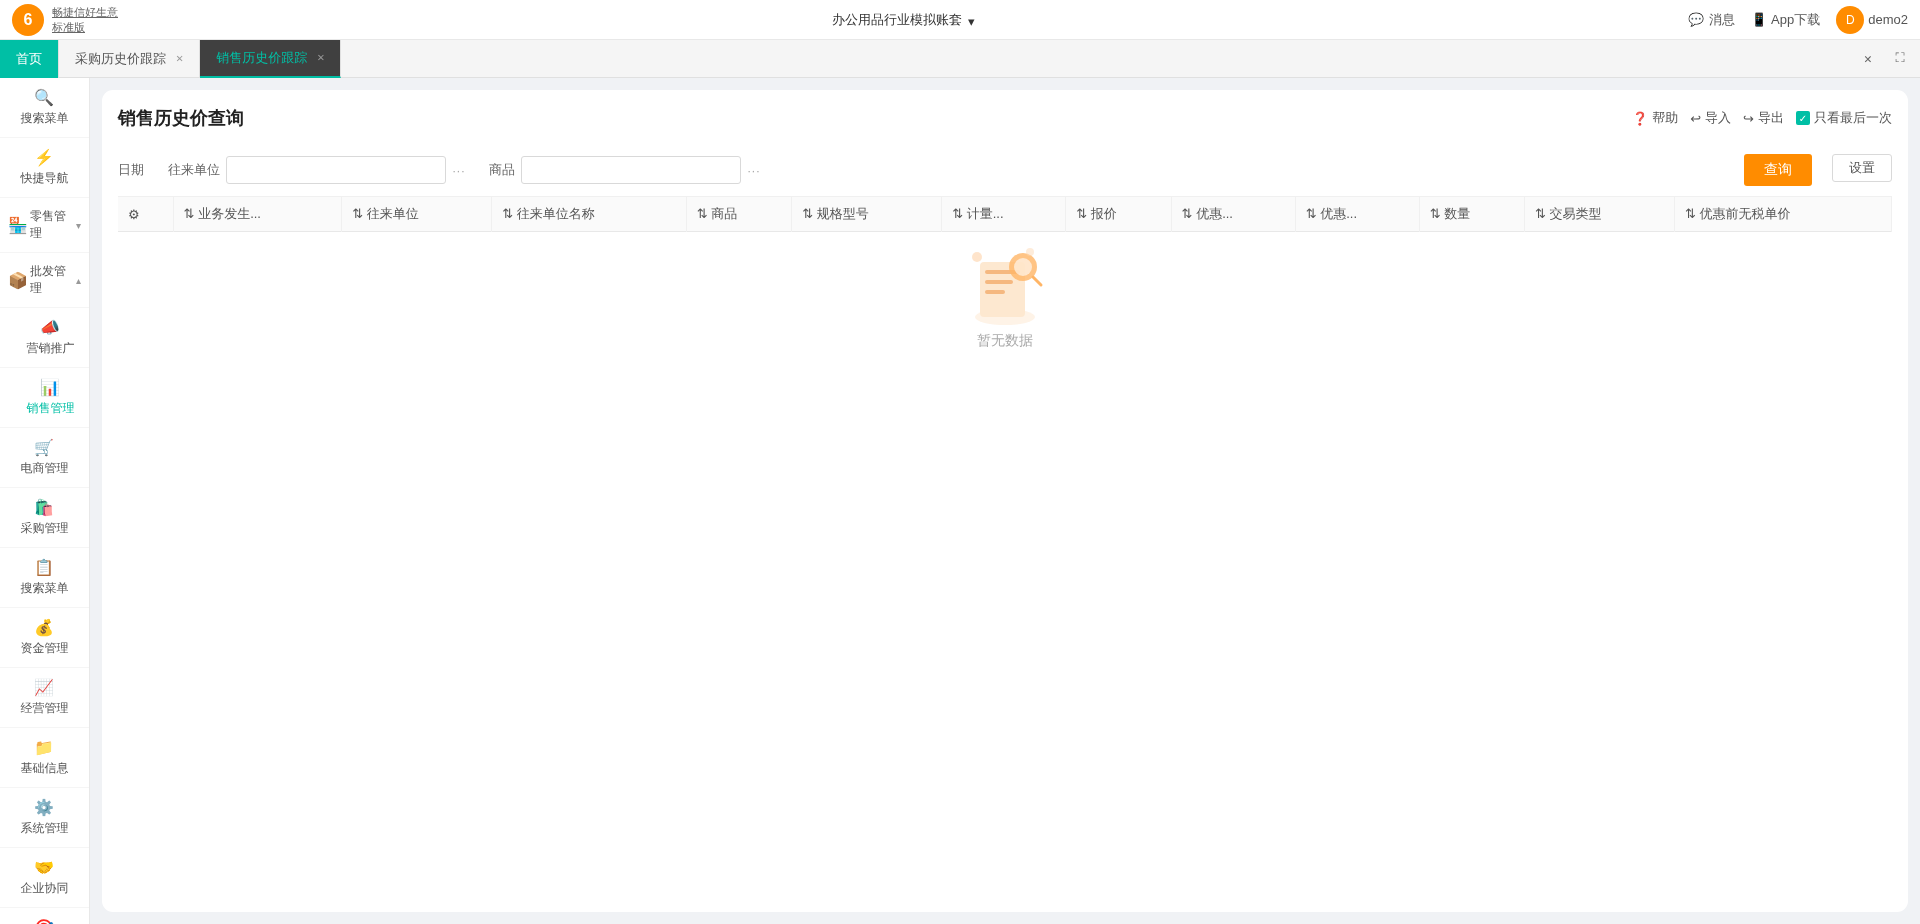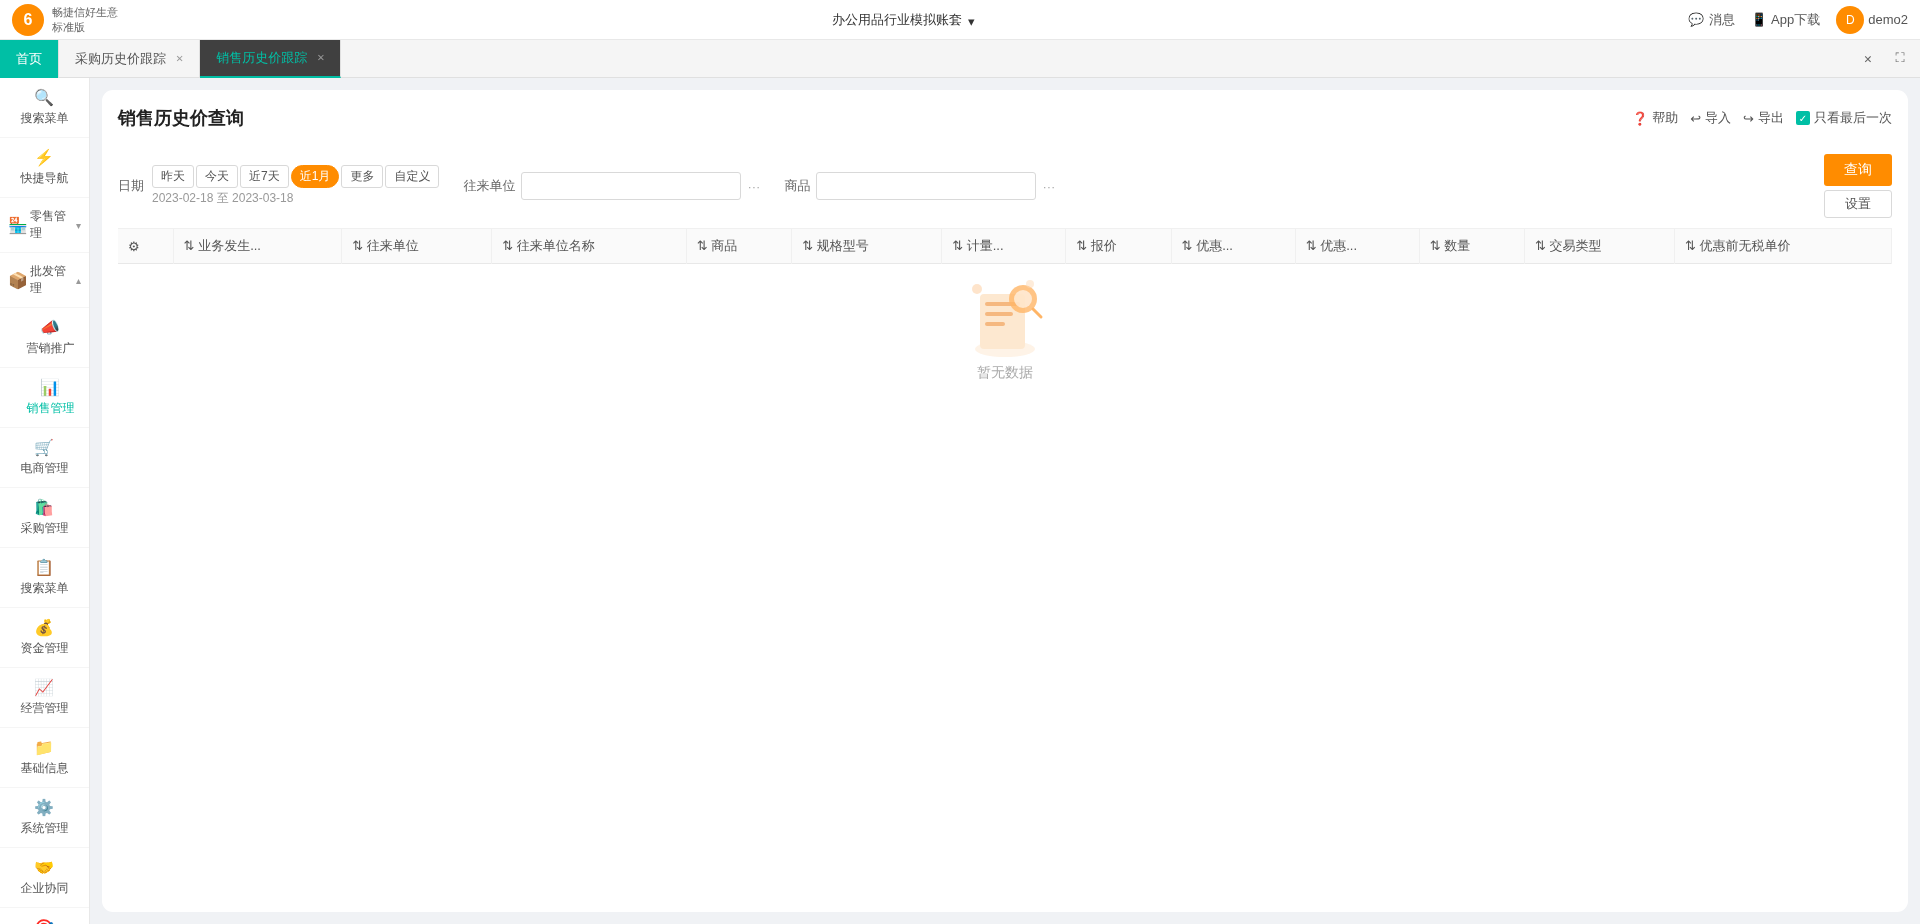--- a/index.html
+++ b/index.html
@@ -30,20 +30,21 @@
       align-items: center;
       justify-content: center;
       color: white;
       font-size: 16px;
       font-weight: bold;
     }
     .logo-text {
       font-size: 11px;
       color: #666;
       line-height: 1.3;
+      text-decoration: underline;
     }
     .app-selector {
       display: flex;
       align-items: flex-end;
       gap: 6px;
       font-size: 13px;
       color: #333;
       cursor: pointer;
     }
     .header-right {
@@ -319,22 +320,22 @@
       padding: 0 16px;
       background: #fff;
       color: #555;
       border: 1px solid #d9d9d9;
       border-radius: 3px;
       cursor: pointer;
       font-size: 13px;
     }
     .filter-right-actions {
       display: flex;
-      flex-direction: column;
-      gap: 4px;
+      flex-direction: row;
+      gap: 20px;
       margin-left: auto;
     }
 
     
     .table-wrapper {
       flex: 1;
       overflow: auto;
       margin-top: 0;
     }
     table {
@@ -518,31 +519,20 @@
             <div class="checkbox-area">
               <div class="checkbox-checked">✓</div>
               <span>只看最后一次</span>
             </div>
           </div>
         </div>
 
         <div class="filter-row">
           <div class="filter-group">
             <span class="filter-label">日期</span>
-            <div class="filter-date-col">
-              <div class="date-buttons">
-                <button class="date-btn">昨天</button>
-                <button class="date-btn">今天</button>
-                <button class="date-btn">近7天</button>
-                <button class="date-btn active">近1月</button>
-                <button class="date-btn">更多</button>
-                <button class="date-btn">自定义</button>
-              </div>
-              <div class="date-range-text">2023-02-18 至 2023-03-18</div>
-            </div>
           </div>
 
           <div class="filter-input-group">
             <span class="filter-label">往来单位</span>
             <input class="filter-input" type="text" style="">
             <span class="filter-dots">···</span>
           </div>
 
           <div class="filter-input-group">
             <span class="filter-label">商品</span>

